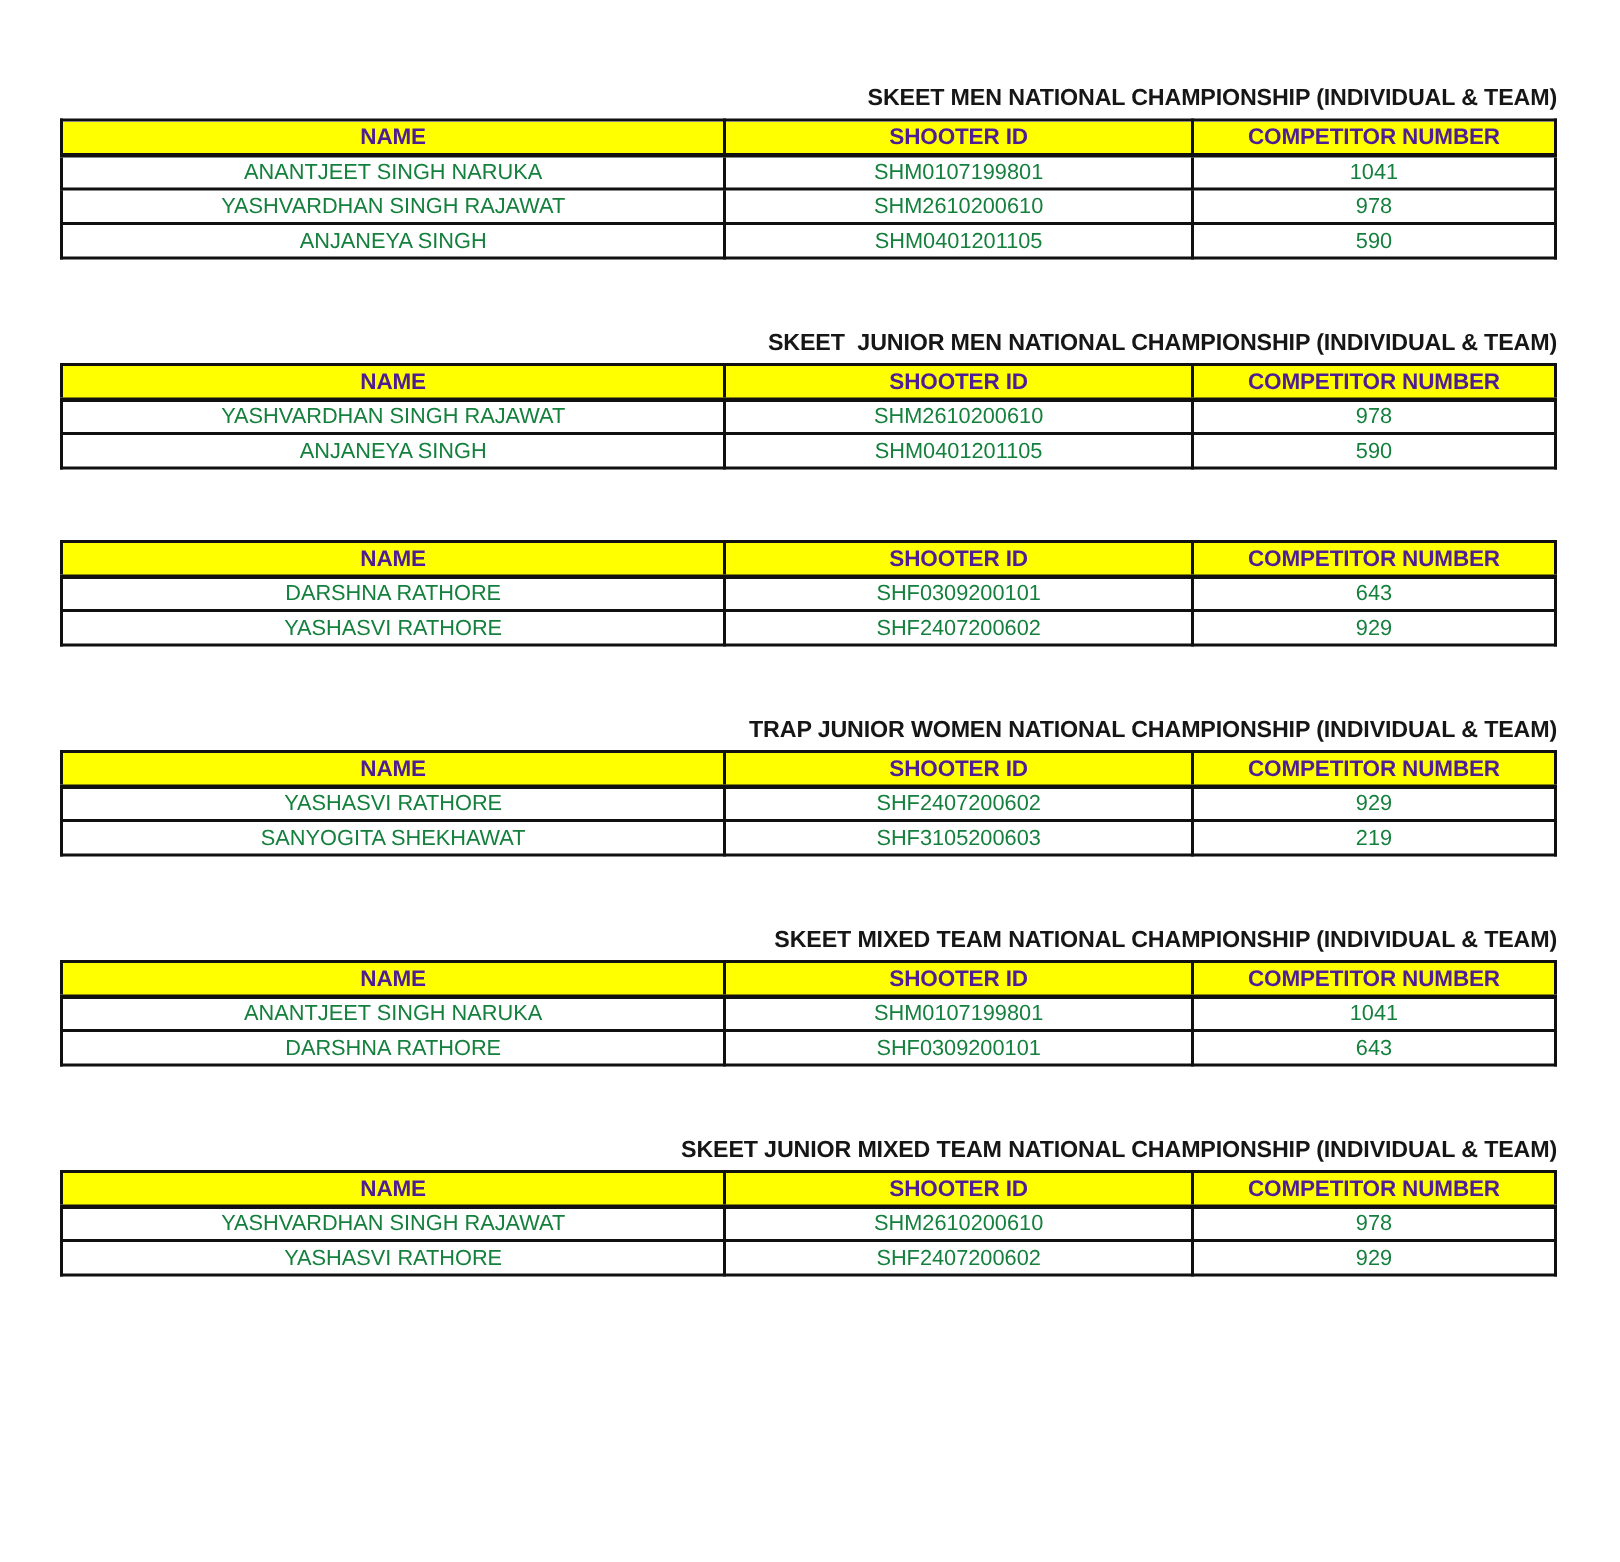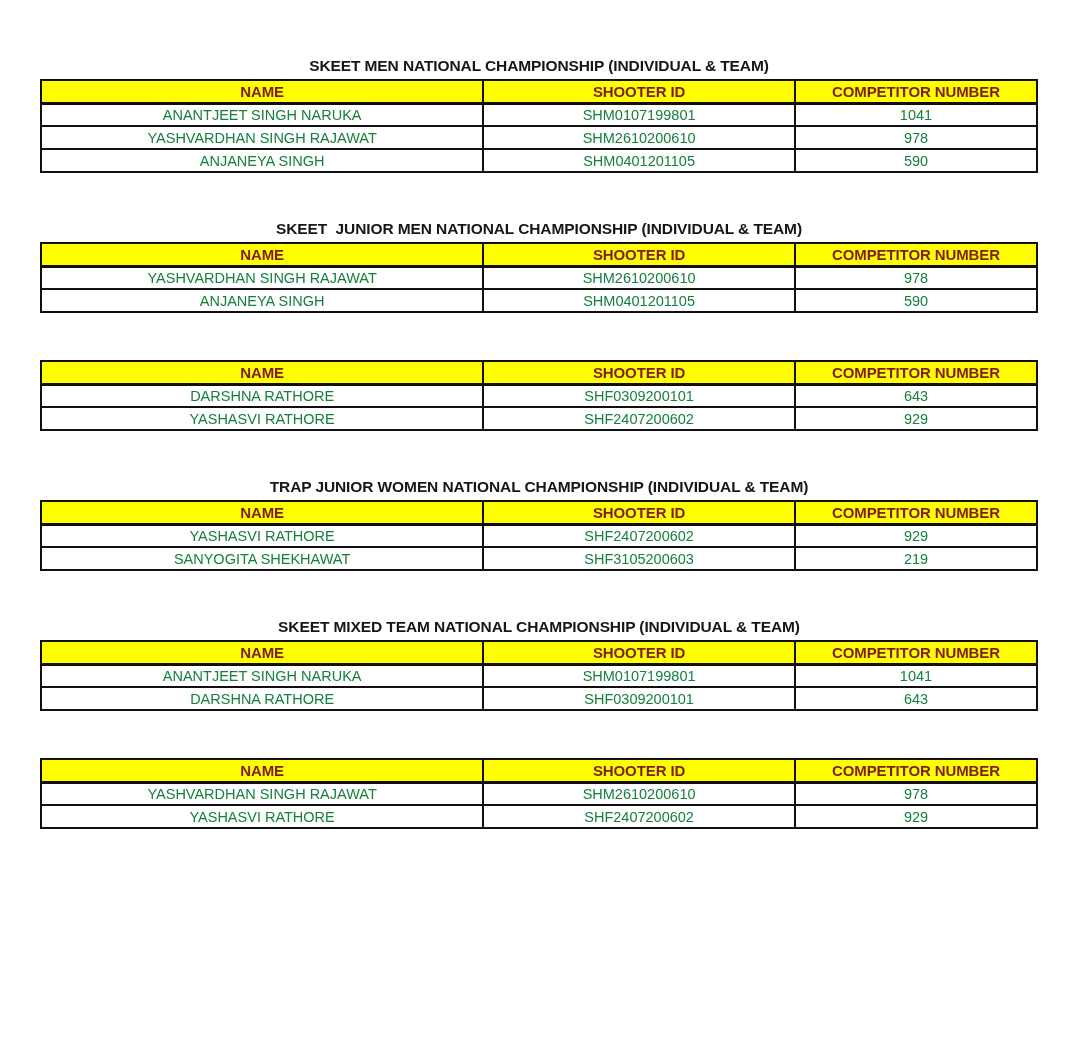--- a/index.html
+++ b/index.html
@@ -16,21 +16,21 @@
     overflow: hidden;
   }
   .doc {
     padding: 57px 0 0 40px;
   }
   .section { margin-top: 47px; width: 998px; }
   .section.first { margin-top: 0; }
   .section.big-gap { }
   .table-title {
     width: 998px;
-    text-align: center;
+    text-align: right;
     font-weight: bold;
     font-size: 15.5px;
     line-height: 18px;
     letter-spacing: -0.1px;
     margin: 0 0 4px 0;
     white-space: pre-wrap;
     color: #161616;
   }
   table.results {
     border-collapse: collapse;
@@ -49,21 +49,21 @@
     height: 23px;
     overflow: hidden;
     white-space: nowrap;
   }
   .results th {
     background: #ffff00;
     font-weight: bold;
     font-size: 15px;
     letter-spacing: -0.1px;
     border-bottom-width: 3px;
-    color: #7f1d1d;
+    color: #4c1d95;
   }
   .results td {
     font-size: 14.5px;
     font-weight: 400;
     color: #15803d;
   }
 </style>
 </head>
 <body>
 
@@ -217,20 +217,21 @@
         <tr>
           <td>DARSHNA RATHORE</td>
           <td>SHF0309200101</td>
           <td>643</td>
         </tr>
       </tbody>
     </table>
   </div>
 
   <div class="section">
+    <div class="table-title">SKEET JUNIOR MIXED TEAM NATIONAL CHAMPIONSHIP (INDIVIDUAL &amp; TEAM)</div>
     <table class="results">
       <colgroup>
           <col class="c-name">
           <col class="c-id">
           <col class="c-num">
         </colgroup>
       <thead>
         <tr>
           <th>NAME</th>
           <th>SHOOTER ID</th>

